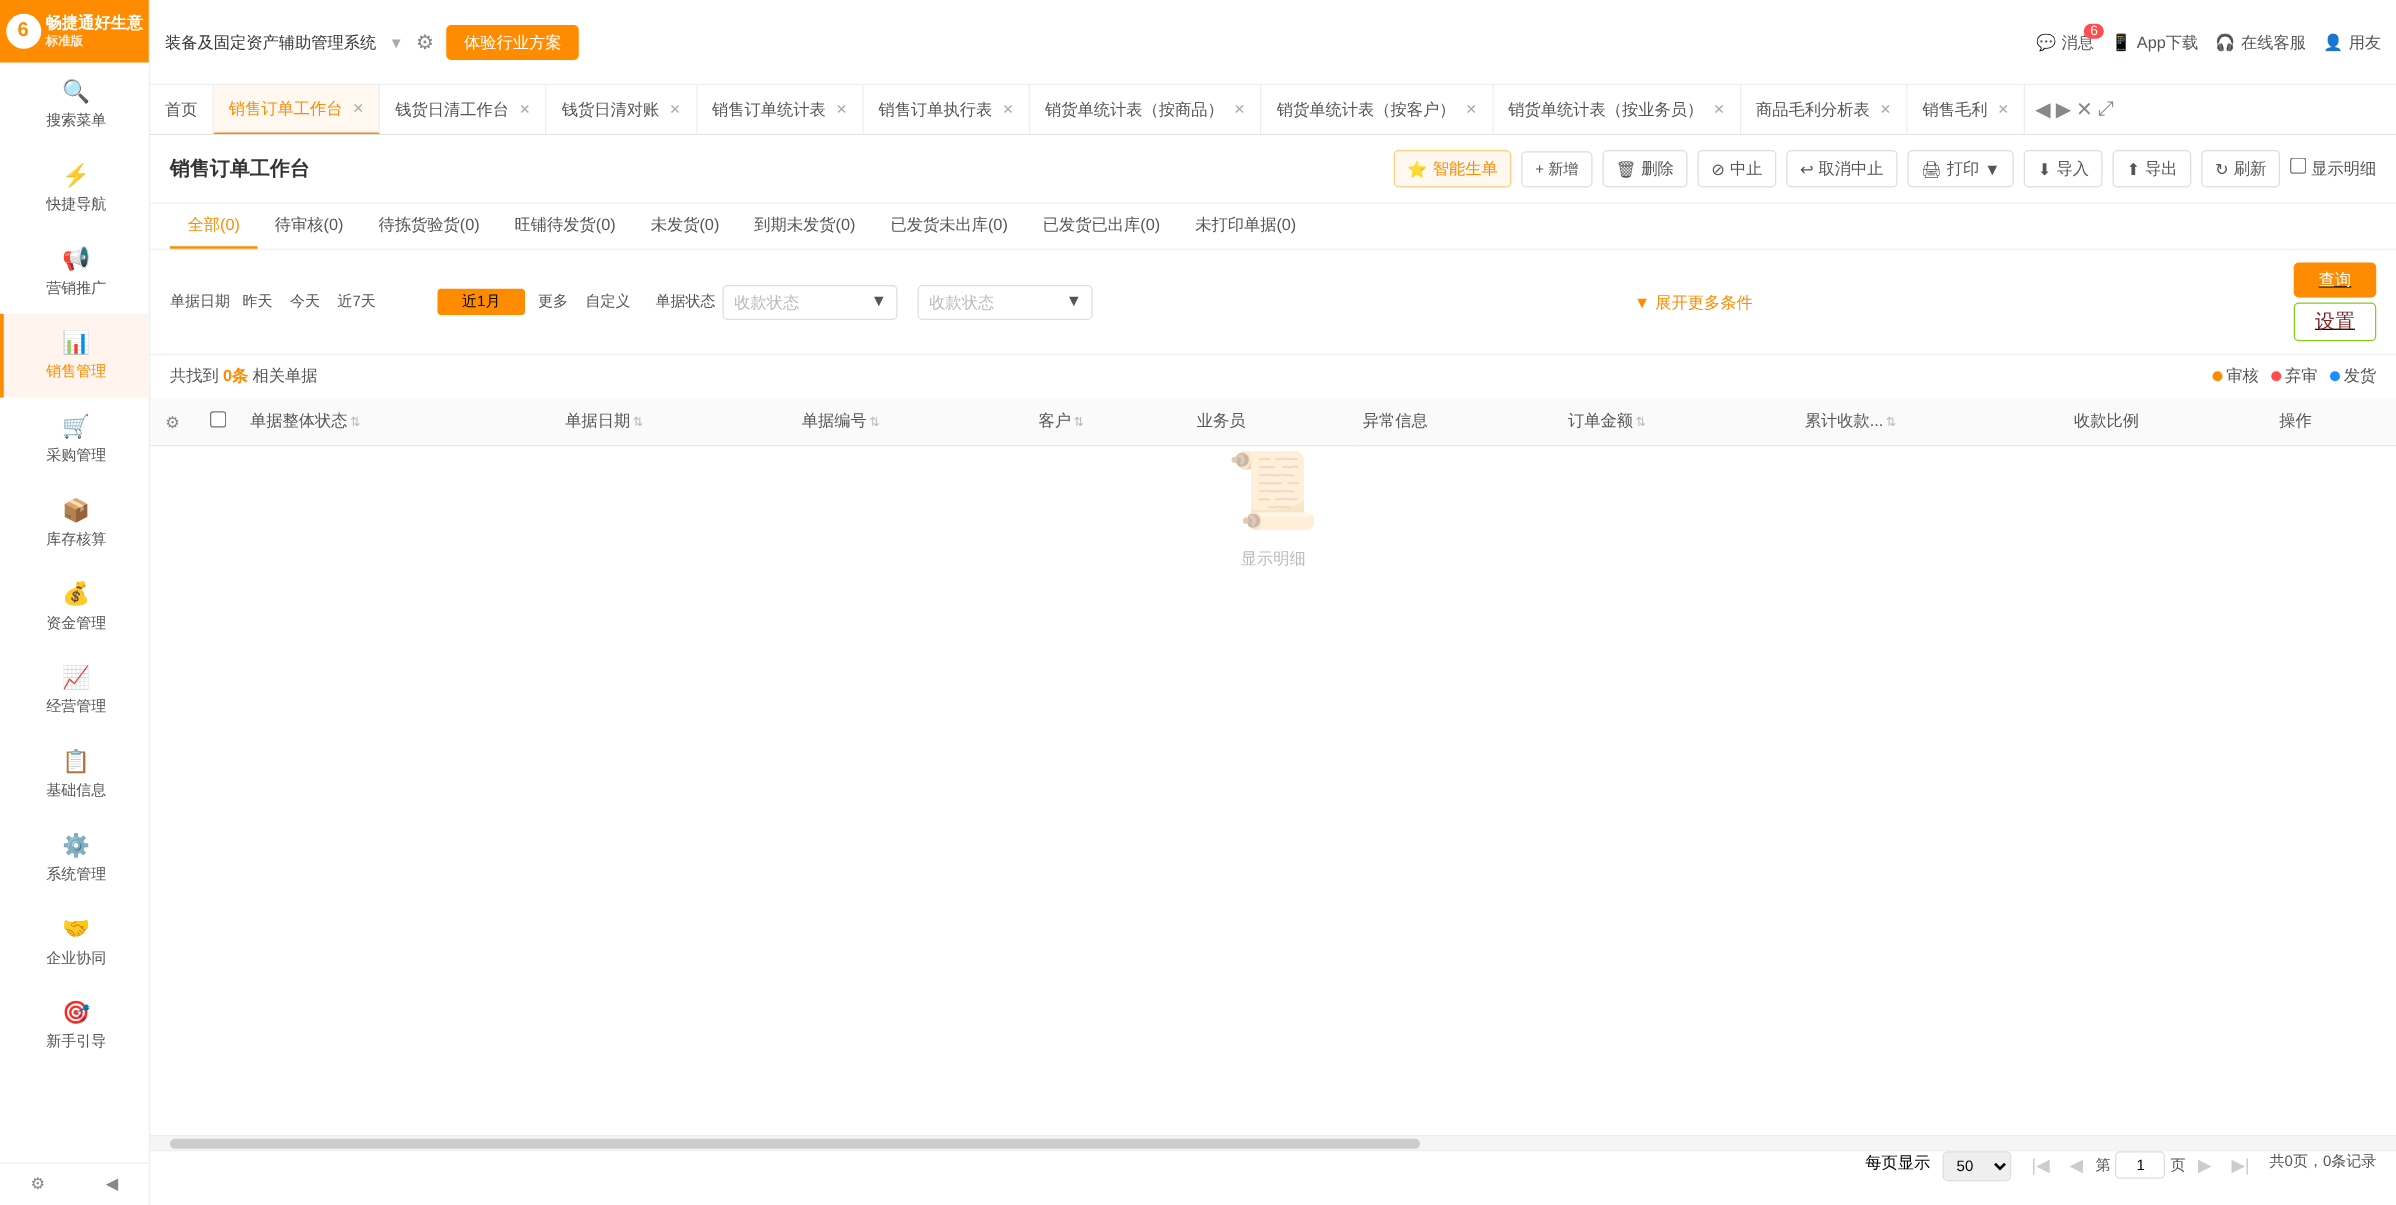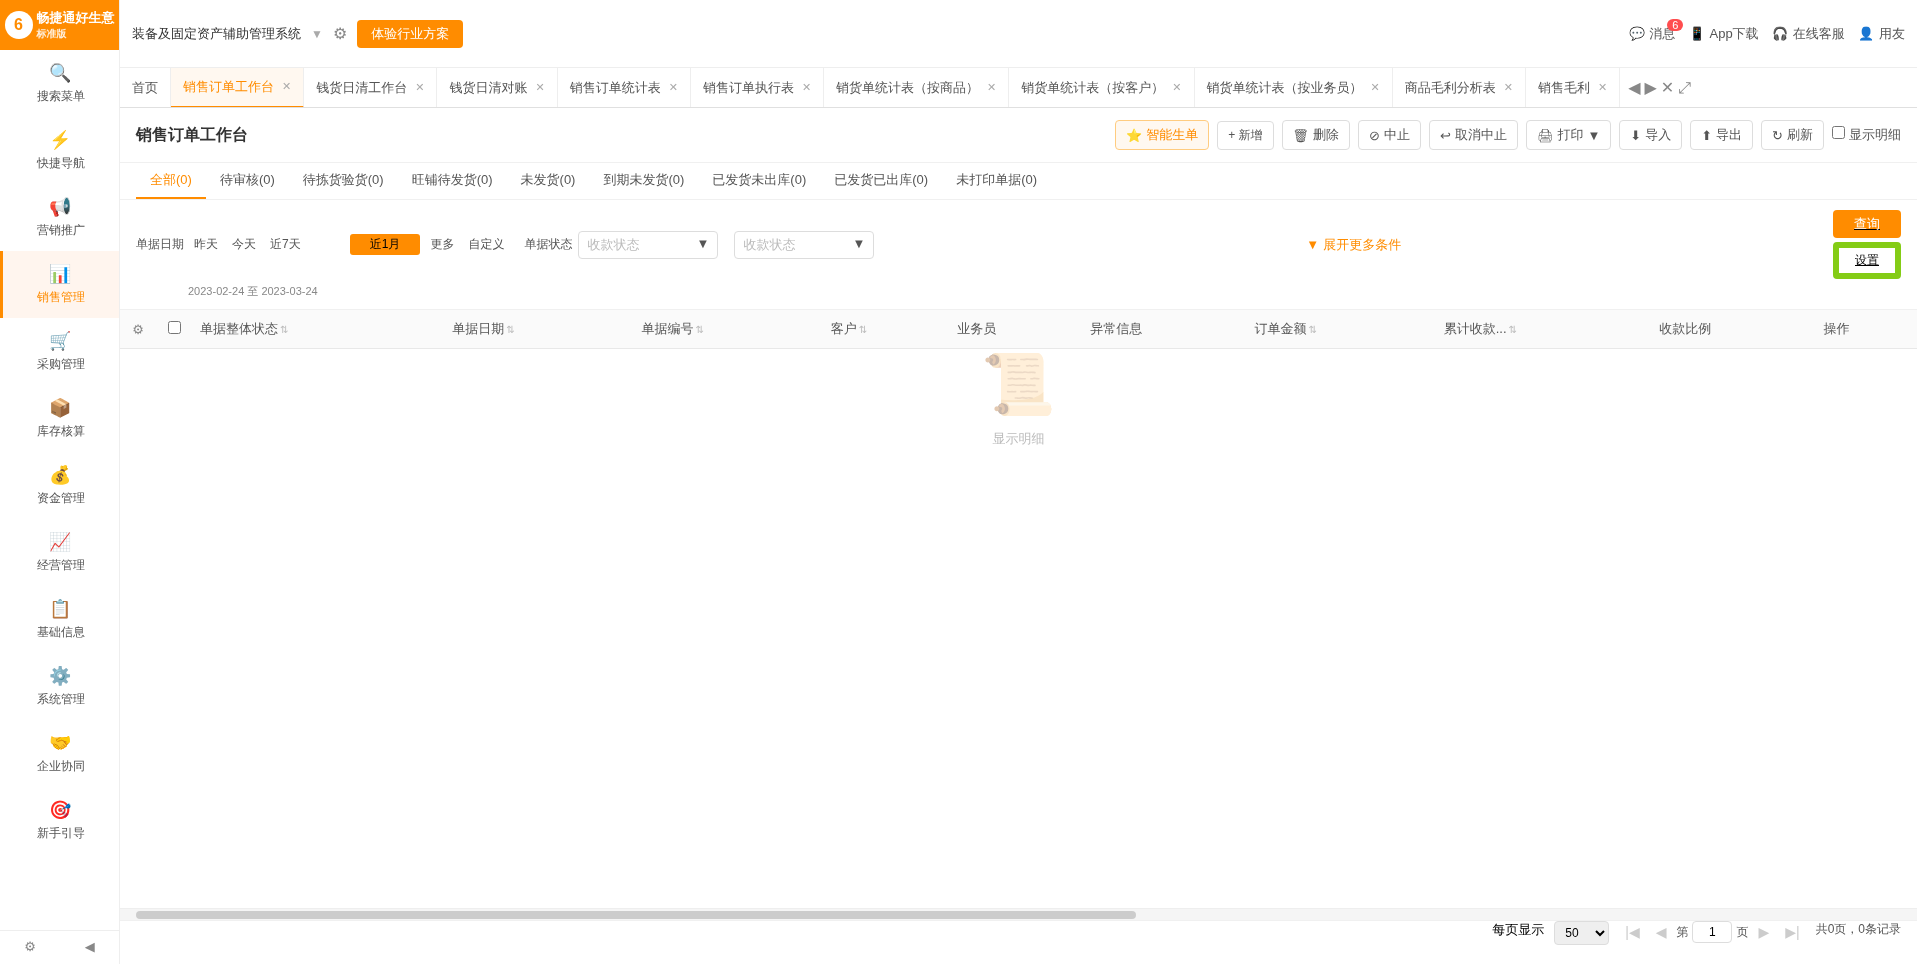--- a/index.html
+++ b/index.html
@@ -55,21 +55,21 @@
     .filter-item { display: flex; align-items: center; gap: 6px; }
     .filter-label { color: #555; white-space: nowrap; font-size: 12px; }
     .filter-date-options { display: flex; align-items: center; gap: 6px; }
     .date-opt { cursor: pointer; color: #555; font-size: 12px; padding: 2px 4px; }
     .date-opt.active { background: #ff8c00; color: #000000; border-radius: 3px; padding: 2px 20px; margin-left: 39px; }
     .date-range { font-size: 11px; color: #888; margin-top: 2px; }
     .filter-select { border: 1px solid #ddd; border-radius: 4px; padding: 4px 8px; color: #555; font-size: 12px; min-width: 120px; cursor: pointer; display: flex; justify-content: space-between; }
     .expand-btn { display: flex; align-items: center; gap: 4px; color: #ff8c00; cursor: pointer; font-size: 12px; margin-left: auto; }
     .filter-actions { display: flex; flex-direction: column; gap: 4px; margin-left: auto; text-decoration: underline; }
     .query-btn { background: #ff8c00; color: #fff; border: none; border-radius: 4px; padding: 5px 20px; cursor: pointer; font-size: 13px; }
-    .settings-btn { background: #fff; border: 6px solid #84cc16; border-radius: 4px; padding: 4px 16px; cursor: pointer; font-size: 12px; color: #000000; }
+    .settings-btn { background: #fff; border: 1px solid #84cc16; border-radius: 4px; padding: 4px 16px; cursor: pointer; font-size: 16px; color: #7f1d1d; }
 
     
     .sub-tabs { padding: 0 16px; border-bottom: 1px solid #f0f0f0; display: flex; align-items: center; gap: 0; flex-shrink: 0; }
     .sub-tab { padding: 8px 14px; cursor: pointer; color: #555; font-size: 13px; border-bottom: 2px solid transparent; white-space: nowrap; }
     .sub-tab.active { color: #ff8c00; border-bottom-color: #ff8c00; }
 
     
     .table-area { flex: 1; overflow: hidden; display: flex; flex-direction: column; }
     .table-toolbar { padding: 8px 16px; display: flex; align-items: center; justify-content: space-between; flex-shrink: 0; }
     .table-count { font-size: 12px; color: #555; }
@@ -347,26 +347,44 @@
           </div>
           <div class="expand-btn">
             <span>▼</span>
             <span>展开更多条件</span>
           </div>
           <div class="filter-actions">
             <button class="query-btn">查询</button>
             <button class="settings-btn">设置</button>
           </div>
         </div>
-        <div style="margin-top:4px; padding-left: 52px;">
-          <span class="date-range">2023-02-24 至 2023-03-24</span>
-        </div>
       </div>
 
       <div class="table-area">
+        <div class="table-toolbar">
+          <span class="table-count">
+            <span>共找到</span>
+            <span class="table-count-num">0条</span>
+            <span>相关单据</span>
+          </span>
+          <div class="table-toolbar-right" id="table-toolbar-right">
+              <div class="table-action-link">
+                <span class="dot dot-orange"></span>
+                <span>审核</span>
+              </div>
+              <div class="table-action-link">
+                <span class="dot dot-red"></span>
+                <span>弃审</span>
+              </div>
+              <div class="table-action-link">
+                <span class="dot dot-blue"></span>
+                <span>发货</span>
+              </div>
+            </div>
+        </div>
         <div class="table-wrapper">
           <table>
             <thead>
               <tr id="table-header-row">
                   <th class="th-settings"><span>⚙</span></th>
                   <th class="th-checkbox"><input type="checkbox" style=""></th>
                   <th><span>单据整体状态</span><span class="sort-icon">⇅</span></th>
                   <th><span>单据日期</span><span class="sort-icon">⇅</span></th>
                   <th><span>单据编号</span><span class="sort-icon">⇅</span></th>
                   <th><span>客户</span><span class="sort-icon">⇅</span></th>

